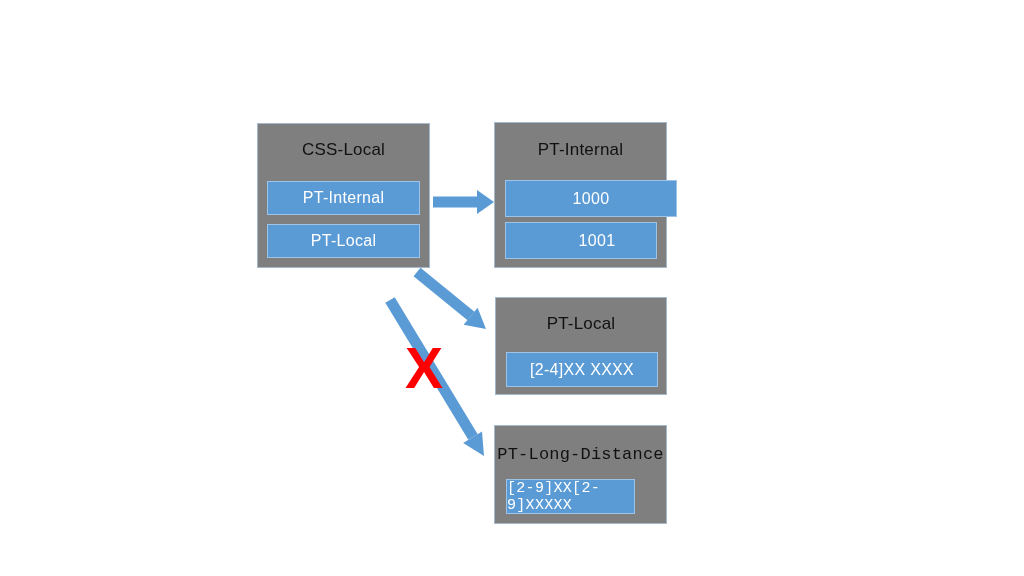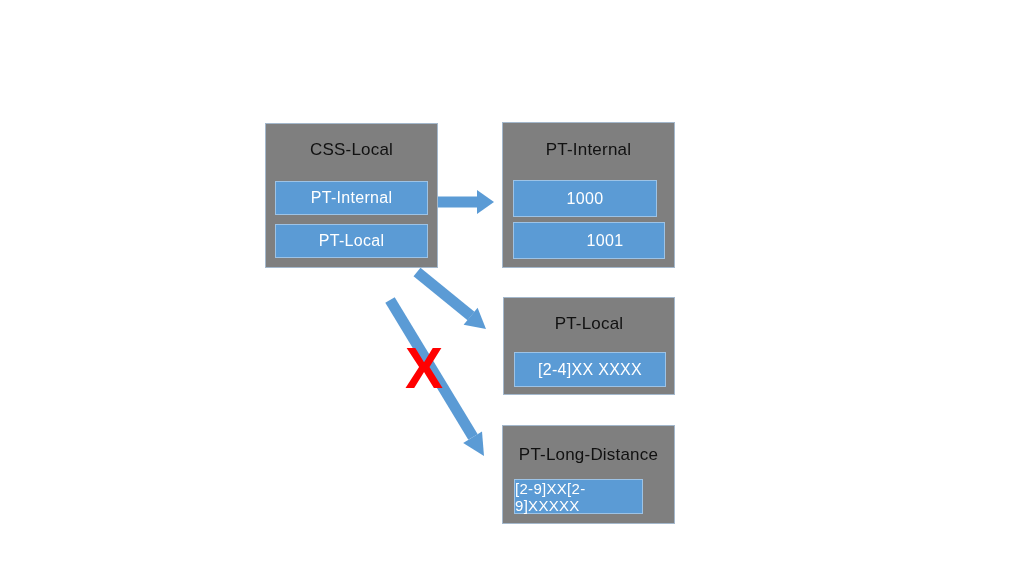--- a/index.html
+++ b/index.html
@@ -20,21 +20,20 @@
     left: 0;
     top: 0;
     width: 1024px;
     height: 576px;
   }
   .gbox {
     position: absolute;
     background: #7f7f7f;
     border: 1px solid #a4b8cc;
     box-sizing: border-box;
-    margin-left: 8px;
   }
   .gtitle {
     position: absolute;
     left: 0;
     right: 0;
     text-align: center;
     color: #111111;
     font-size: 17px;
     font-weight: 400;
     letter-spacing: 0.2px;
@@ -52,28 +51,28 @@
     letter-spacing: 0.3px;
   }
   
   #css-local-box   { left: 257px; top: 123px; width: 173px; height: 145px; }
   #css-local-box .gtitle { top: 16px; }
   #css-local-item-0 { left: 9px;  top: 57px;  width: 153px; height: 34px; }
   #css-local-item-1 { left: 9px;  top: 100px; width: 153px; height: 34px; }
   
   #pt-internal-box { left: 494px; top: 122px; width: 173px; height: 146px; }
   #pt-internal-box .gtitle { top: 17px; }
-  #pt-internal-item-0 { left: 10px; top: 57px;  width: 144px; height: 37px; }
+  #pt-internal-item-0 { left: 10px; top: 57px;  width: 172px; height: 37px; }
   #pt-internal-item-1 { left: 10px; top: 99px;  width: 152px; height: 37px; padding-left: 32px; }
   
   #pt-local-box    { left: 495px; top: 297px; width: 172px; height: 98px; }
   #pt-local-box .gtitle { top: 16px; }
   #pt-local-item-0 { left: 10px; top: 54px; width: 152px; height: 35px; }
   
-  #pt-long-distance-box { left: 494px; top: 425px; width: 173px; height: 99px; }
+  #pt-long-distance-box { left: 494px; top: 425px; width: 173px; height: 99px; font-family: Liberation Mono, monospace; }
   #pt-long-distance-box .gtitle { top: 19px; }
   #pt-long-distance-item-0 { left: 11px; top: 53px; width: 129px; height: 35px; font-size: 15px; }
   
   .blocked-x {
     position: absolute;
     left: 405px;
     top: 340px;
     color: #ff0000;
     font-size: 57px;
     font-weight: bold;

